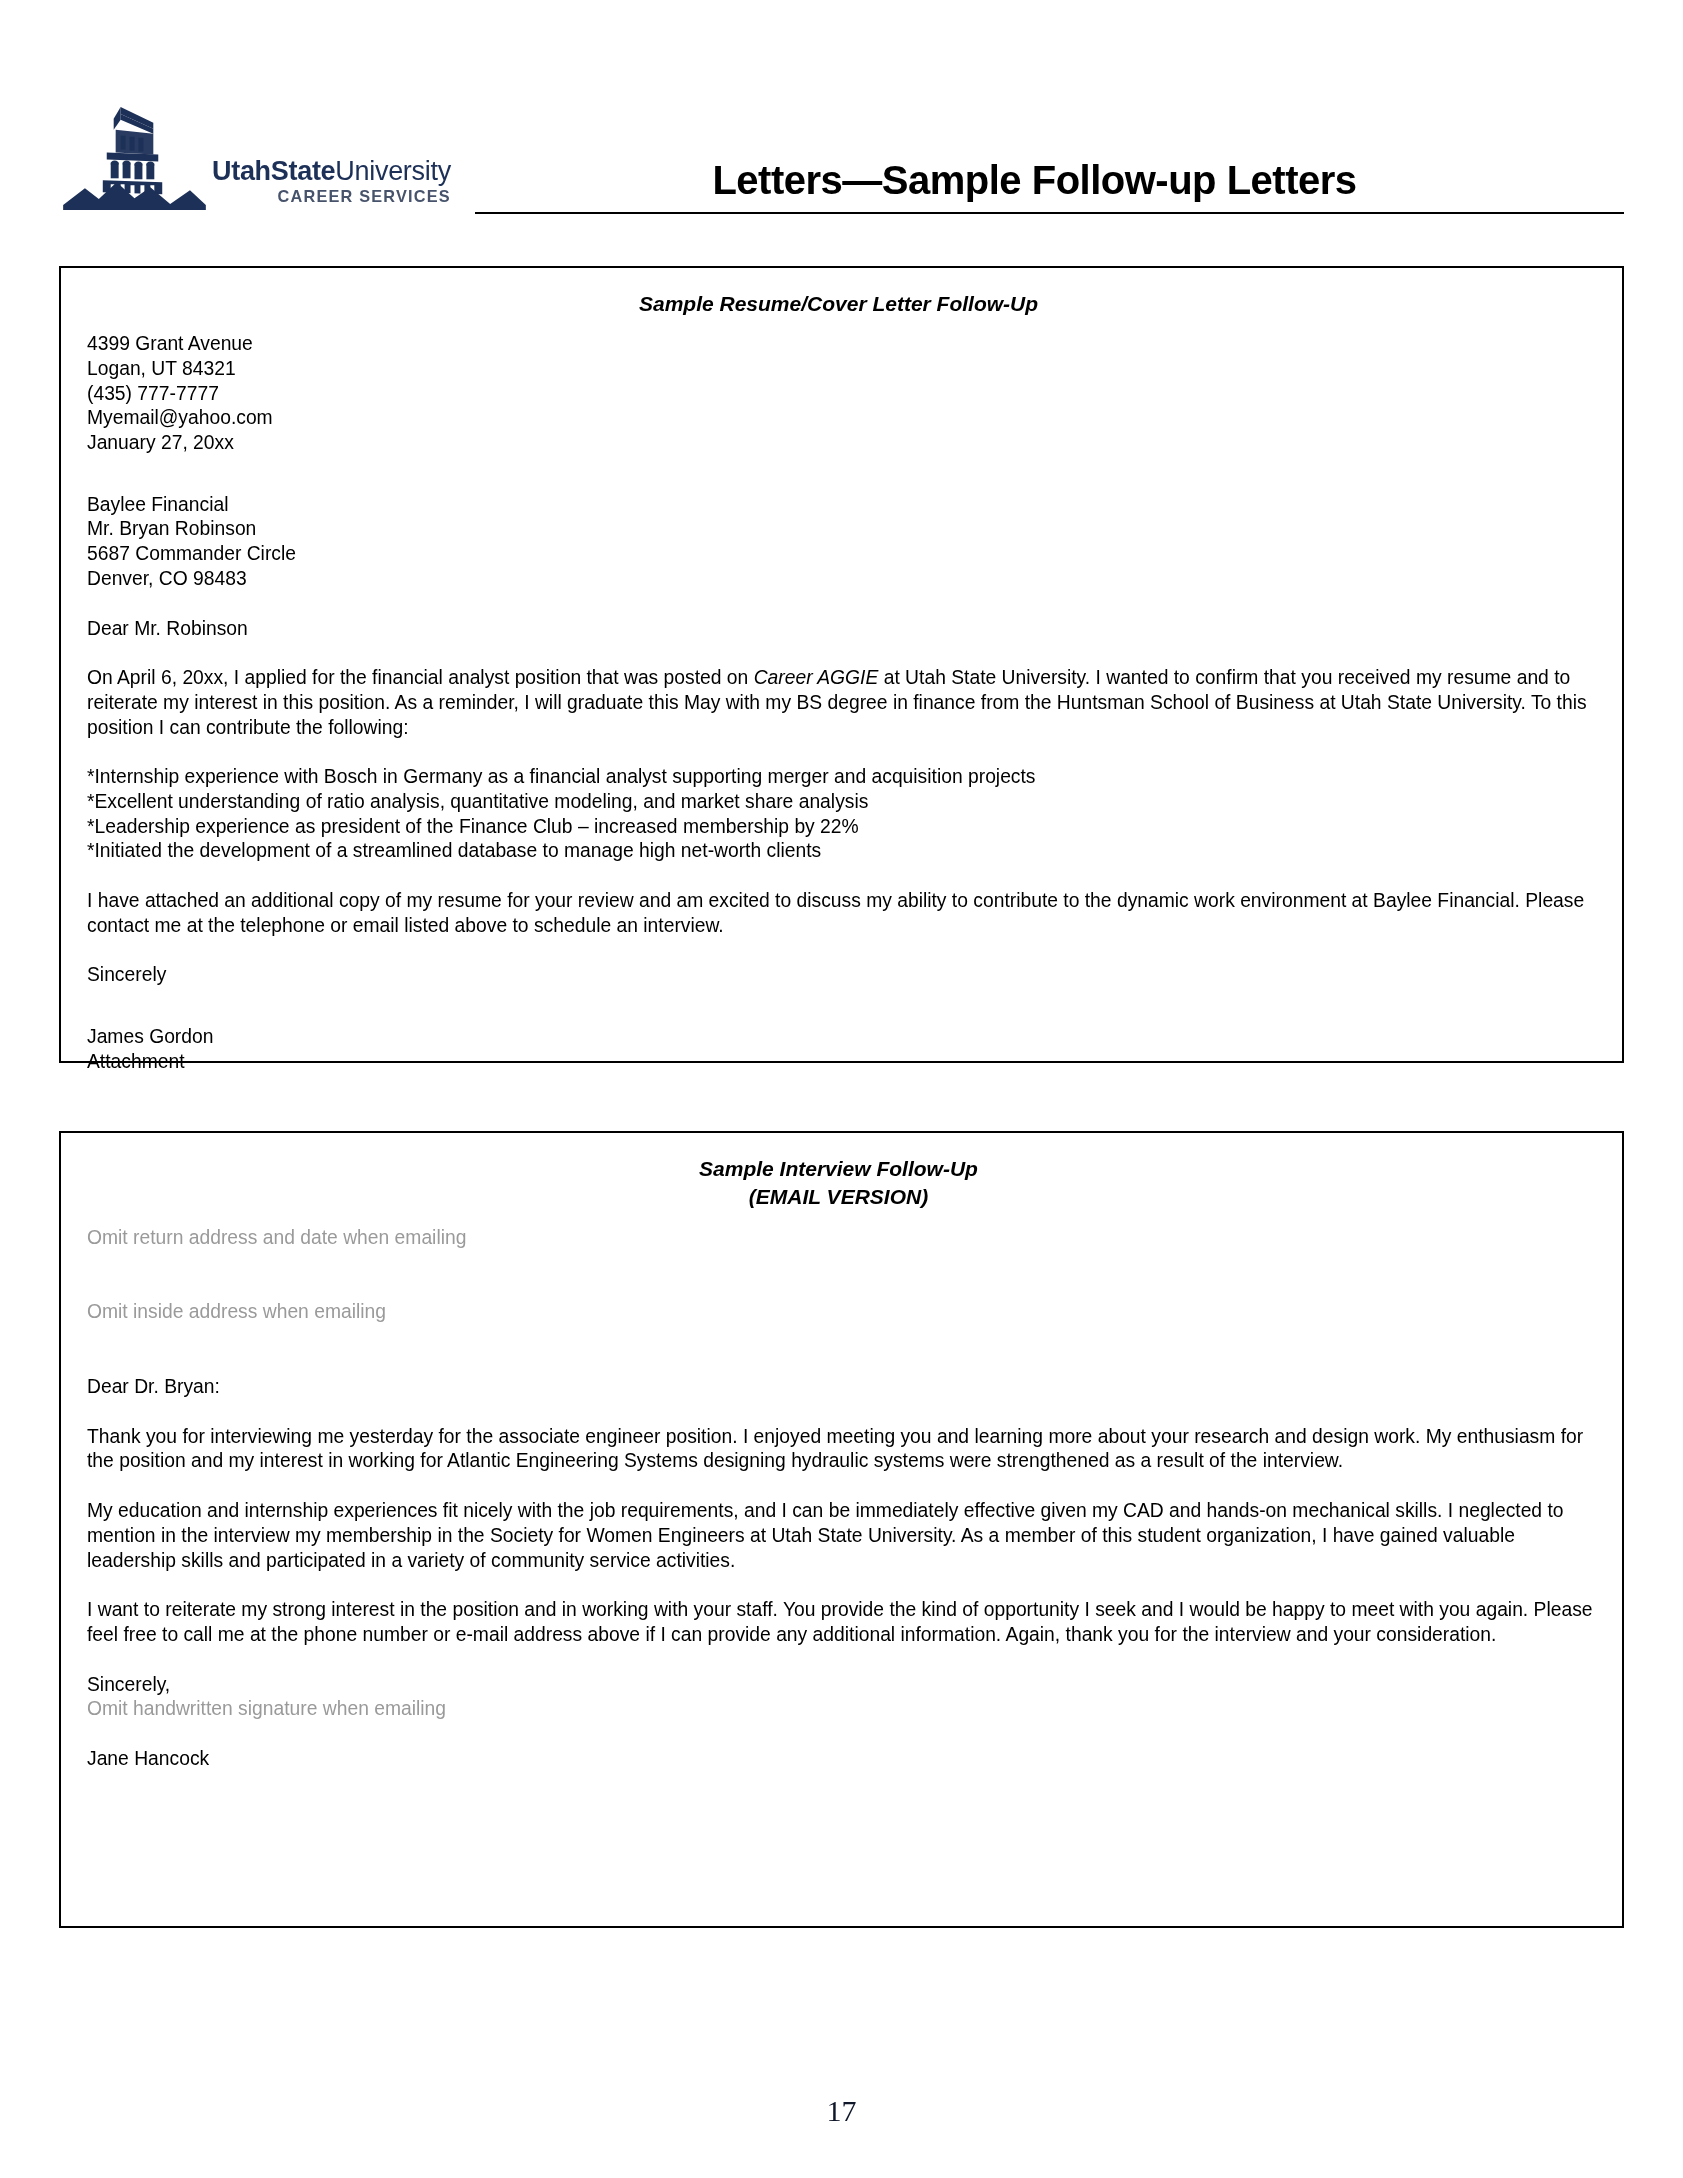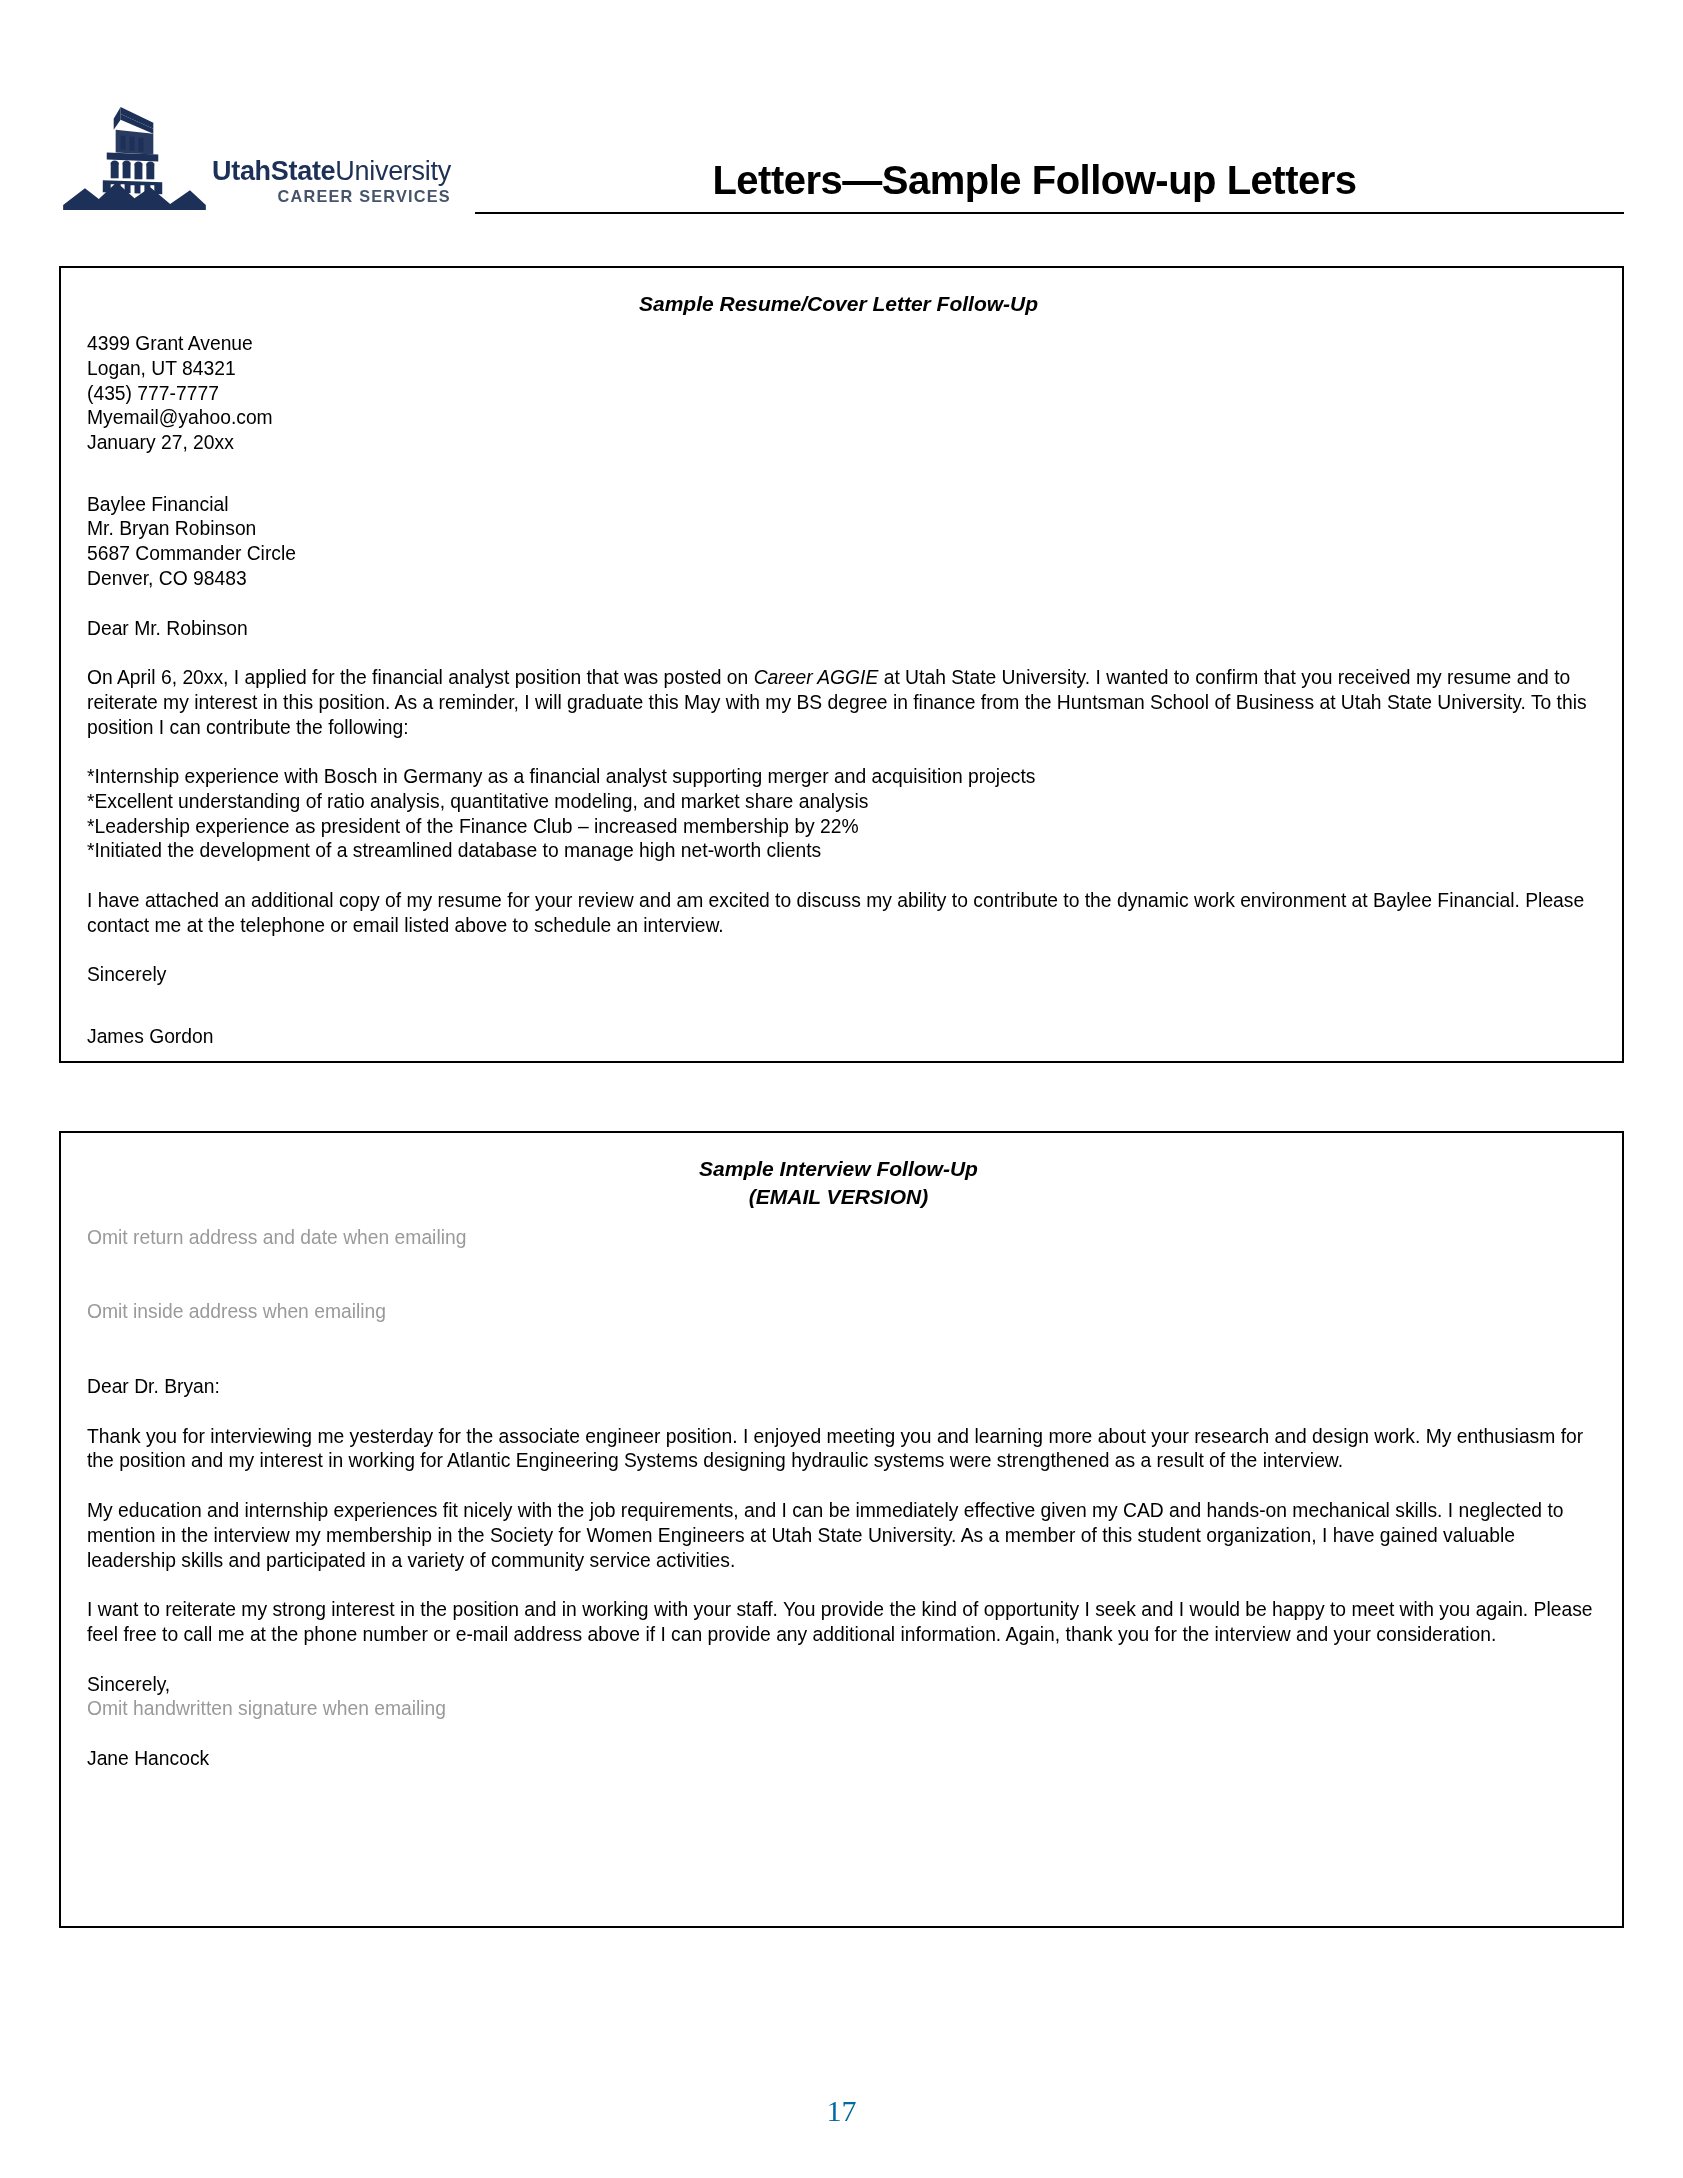--- a/index.html
+++ b/index.html
@@ -130,21 +130,21 @@
 
   
   .page-number {
     position: absolute;
     left: 0;
     right: 0;
     top: 2025px;
     text-align: center;
     font-family: "Liberation Serif", serif;
     font-size: 30px;
-    color: #0369a1;
+    color: #0f172a;
   }
 </style>
 </head>
 <body>
 
 <div class="page">
 
   <div class="header">
 
     <div class="logo-block">
@@ -237,20 +237,21 @@
       <p class="para">I have attached an additional copy of my resume for your review and am excited to discuss my ability to contribute to the dynamic work environment at Baylee Financial.  Please contact me at the telephone or email listed above to schedule an interview.</p>
 
       <div class="blankline"></div>
 
       <p>Sincerely</p>
 
       <div class="blankline"></div>
       <div class="blankline-sm"></div>
 
       <p>James Gordon</p>
+      <p>Attachment</p>
     </div>
   </div>
 
   <div class="letter-box box-2">
 
     <div class="box-heading">
       <div>Sample Interview Follow-Up</div>
       <div>(EMAIL VERSION)</div>
     </div>
 

